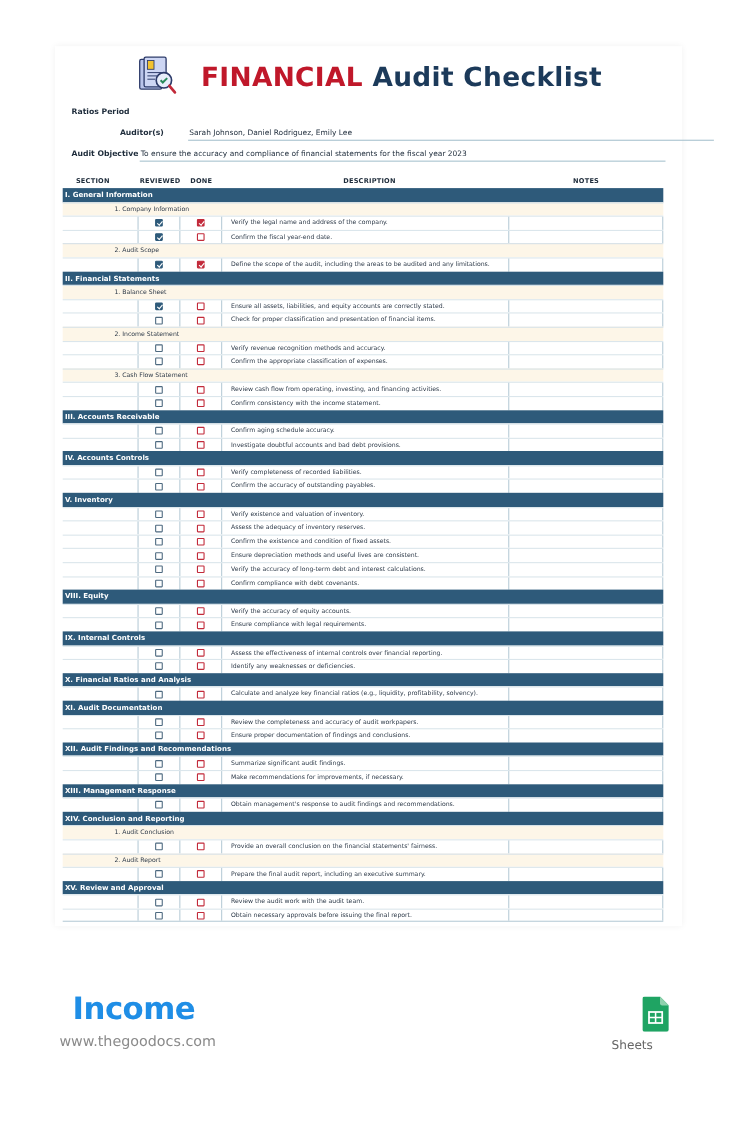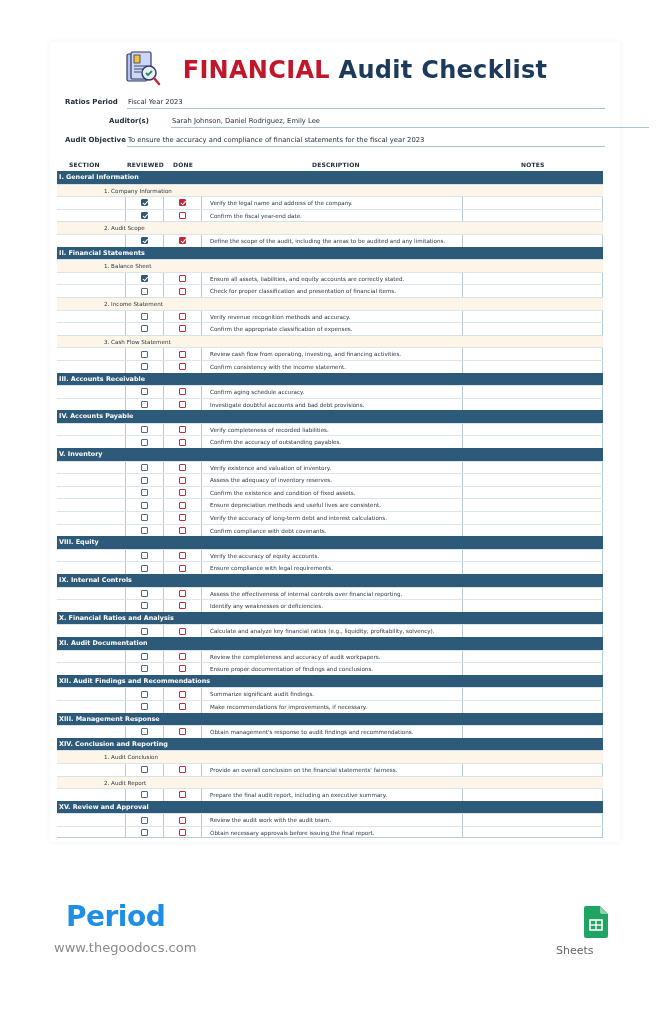--- a/index.html
+++ b/index.html
@@ -58,21 +58,20 @@
     </div>
     <div class="title">
       <span class="t1">FINANCIAL</span>
       <span class="t2">Audit Checklist</span>
     </div>
   </div>
 
   <div class="meta">
     <div class="meta-row" style="top:56px;">
       <span class="meta-label">Ratios Period</span>
-      <span class="meta-value">Fiscal Year 2023</span>
     </div>
     <div class="meta-row" style="top:75px;margin-left:44px;">
       <span class="meta-label">Auditor(s)</span>
       <span class="meta-value">Sarah Johnson, Daniel Rodriguez, Emily Lee</span>
     </div>
     <div class="meta-row" style="top:94px;">
       <span class="meta-label">Audit Objective</span>
       <span class="meta-value">To ensure the accuracy and compliance of financial statements for the fiscal year 2023</span>
     </div>
   </div>
@@ -223,21 +222,21 @@
         <div class="cell c-rev">
           <span class="cb rev"></span>
         </div>
         <div class="cell c-done">
           <span class="cb done"></span>
         </div>
         <div class="cell c-desc">Investigate doubtful accounts and bad debt provisions.</div>
         <div class="cell c-notes"></div>
       </div>
       <div class="row section">
-        <span class="stext">IV. Accounts Payable</span>
+        <span class="stext">IV. Accounts Controls</span>
       </div>
       <div class="row item">
         <div class="cell c-sec"></div>
         <div class="cell c-rev">
           <span class="cb rev"></span>
         </div>
         <div class="cell c-done">
           <span class="cb done"></span>
         </div>
         <div class="cell c-desc">Verify completeness of recorded liabilities.</div>
@@ -503,21 +502,21 @@
         </div>
         <div class="cell c-done">
           <span class="cb done"></span>
         </div>
         <div class="cell c-desc">Obtain necessary approvals before issuing the final report.</div>
         <div class="cell c-notes"></div>
       </div>
     </div>
 </div>
 
-<div class="footer-logo">Period</div>
+<div class="footer-logo">Income</div>
 <div class="footer-url">www.thegoodocs.com</div>
 <div class="sheets-icon">
   <svg width="24" height="32" viewBox="0 0 24 32">
     <path d="M2 0 H16 L24 8 V30 a2 2 0 0 1 -2 2 H2 a2 2 0 0 1 -2 -2 V2 a2 2 0 0 1 2 -2z" fill="#1fa463"></path>
     <path d="M16 0 L24 8 H18 a2 2 0 0 1 -2 -2z" fill="#8ed1ad"></path>
     <rect x="6" y="14" width="12" height="10" fill="none" stroke="#fff" stroke-width="1.6"></rect>
     <line x1="6" y1="19" x2="18" y2="19" stroke="#fff" stroke-width="1.4"></line>
     <line x1="12" y1="14" x2="12" y2="24" stroke="#fff" stroke-width="1.4"></line>
   </svg>
 </div>

